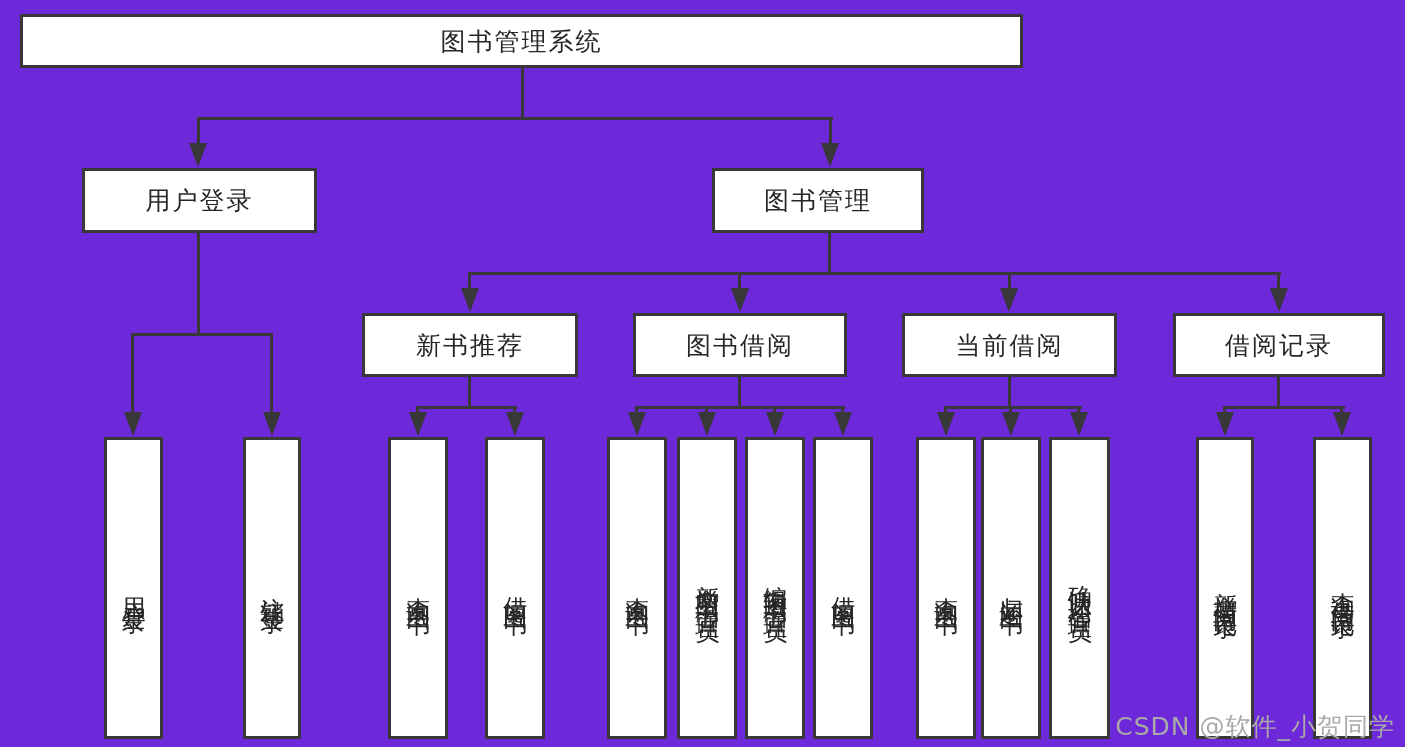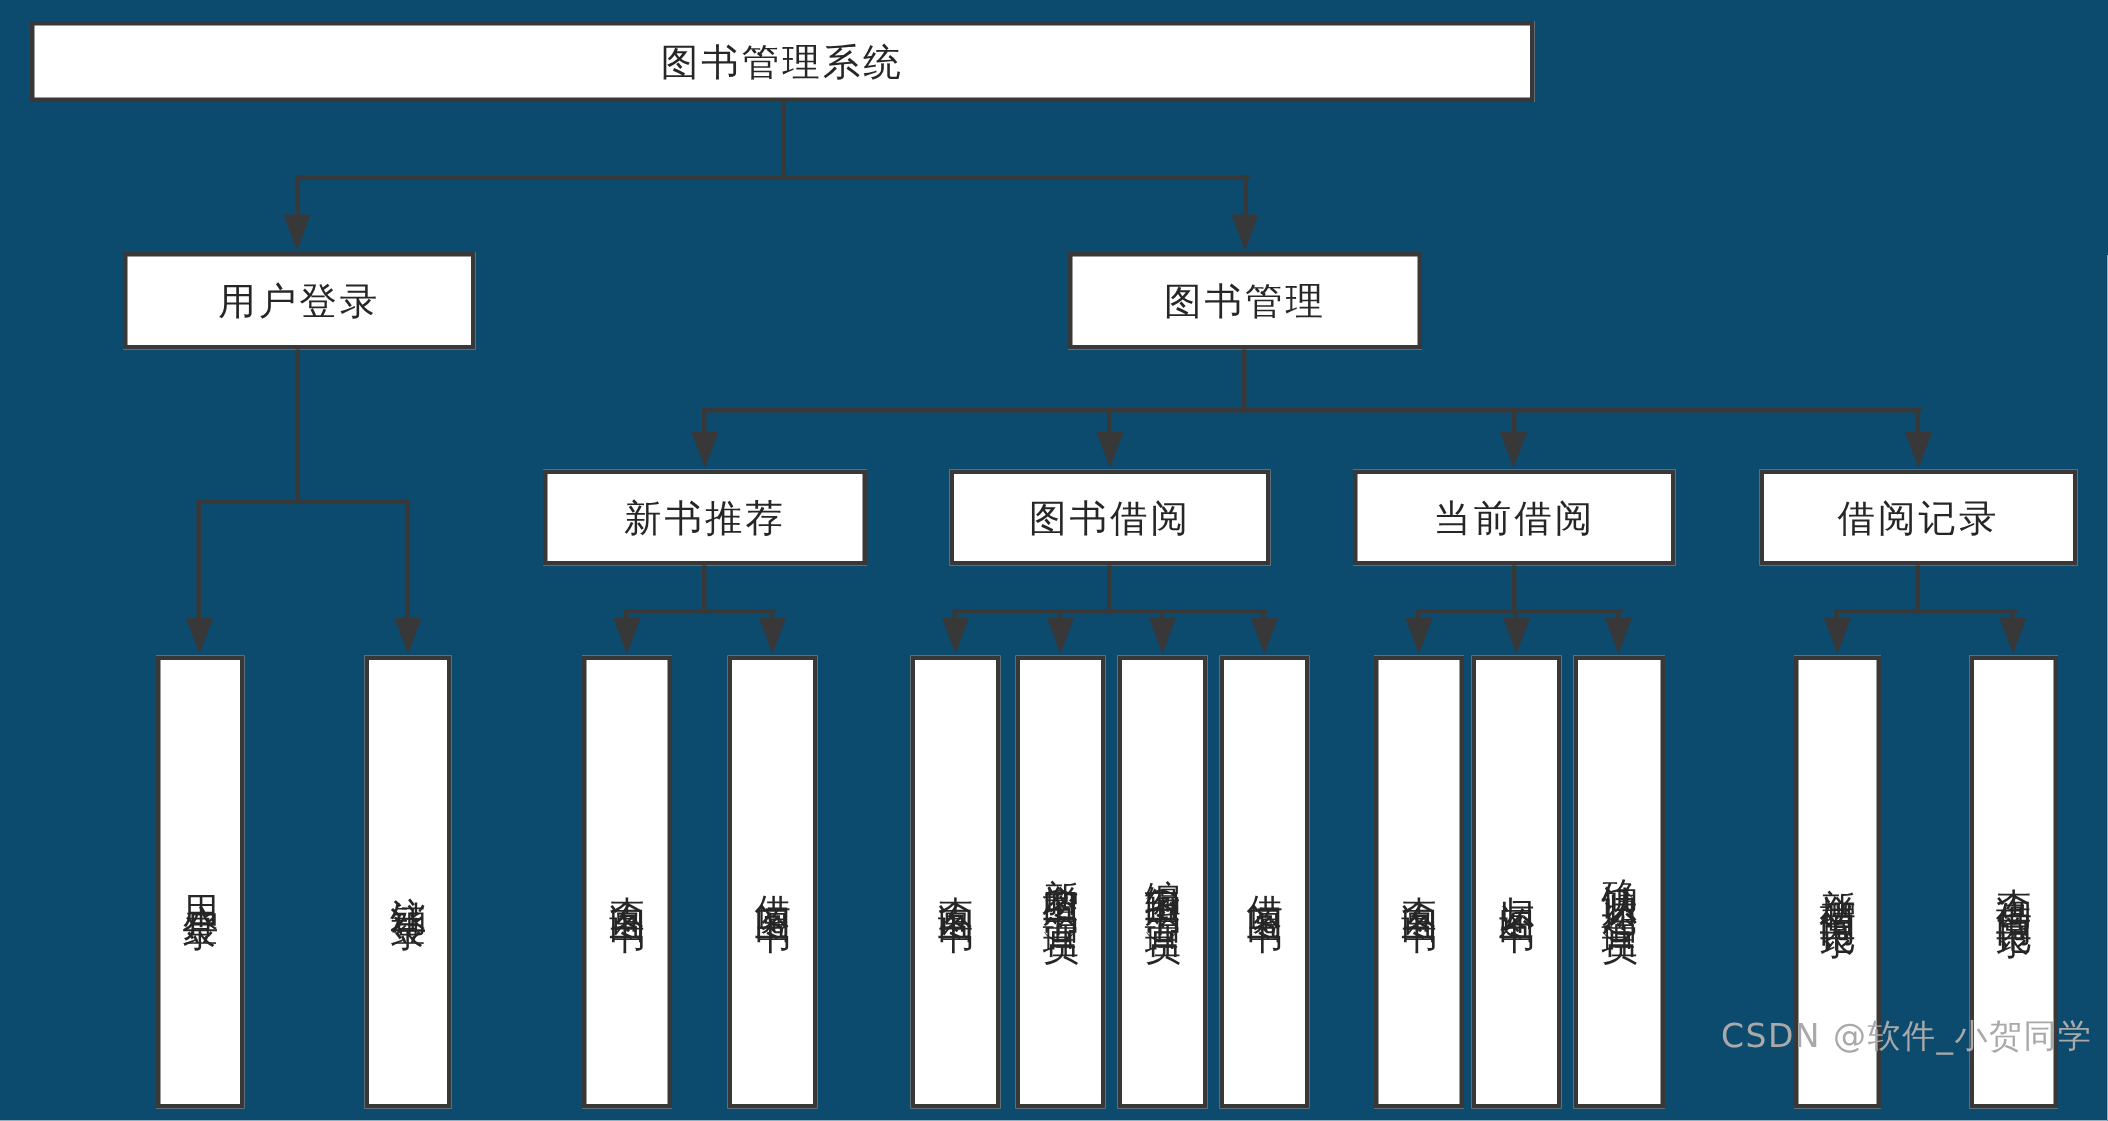--- a/index.html
+++ b/index.html
@@ -8,21 +8,21 @@
     background: #ffffff;
     width: 1405px;
     height: 747px;
     overflow: hidden;
     font-family: "DejaVu Sans", "Liberation Sans", sans-serif;
   }
   #stage {
     position: relative;
     width: 1405px;
     height: 747px;
-    background: #0c4a6e;
+    background: #6d28d9;
   }
   .hbox {
     position: absolute;
     box-sizing: border-box;
     border: 3px solid #383838;
     background: #ffffff;
     color: #262626;
     display: flex;
     align-items: center;
     justify-content: center;
@@ -60,23 +60,23 @@
   .arrow {
     position: absolute;
     width: 0;
     height: 0;
     border-left: 9px solid transparent;
     border-right: 9px solid transparent;
     border-top: 24px solid #383838;
   }
   .watermark {
     position: absolute;
-    top: 676px;
+    top: 710px;
     right: 10px;
-    font-size: 22px;
+    font-size: 25px;
     color: #a9a9a9;
     letter-spacing: 1px;
     white-space: nowrap;
   }
 </style>
 </head>
 <body>
 
 <div id="stage">
 
@@ -87,21 +87,21 @@
   <div class="vline" style="left:521px;top:68px;height:52px"></div>
   <div class="hline" style="left:197px;top:117px;width:636px"></div>
   <div class="vline" style="left:197px;top:117px;height:29px"></div>
   <div class="arrow" style="left:189px;top:143px"></div>
   <div class="vline" style="left:829px;top:117px;height:29px"></div>
   <div class="arrow" style="left:821px;top:143px"></div>
 
   <div class="hbox" style="left:82px;top:168px;width:235px;height:65px">
     <span>用户登录</span>
   </div>
-  <div class="hbox" style="left:712px;top:168px;width:236px;height:65px">
+  <div class="hbox" style="left:712px;top:168px;width:212px;height:65px">
     <span>图书管理</span>
   </div>
 
   <div class="vline" style="left:197px;top:233px;height:103px"></div>
   <div class="hline" style="left:131px;top:333px;width:142px"></div>
   <div class="vline" style="left:131px;top:333px;height:81px"></div>
   <div class="arrow" style="left:124px;top:412px"></div>
   <div class="vline" style="left:270px;top:333px;height:81px"></div>
   <div class="arrow" style="left:263px;top:412px"></div>
 

